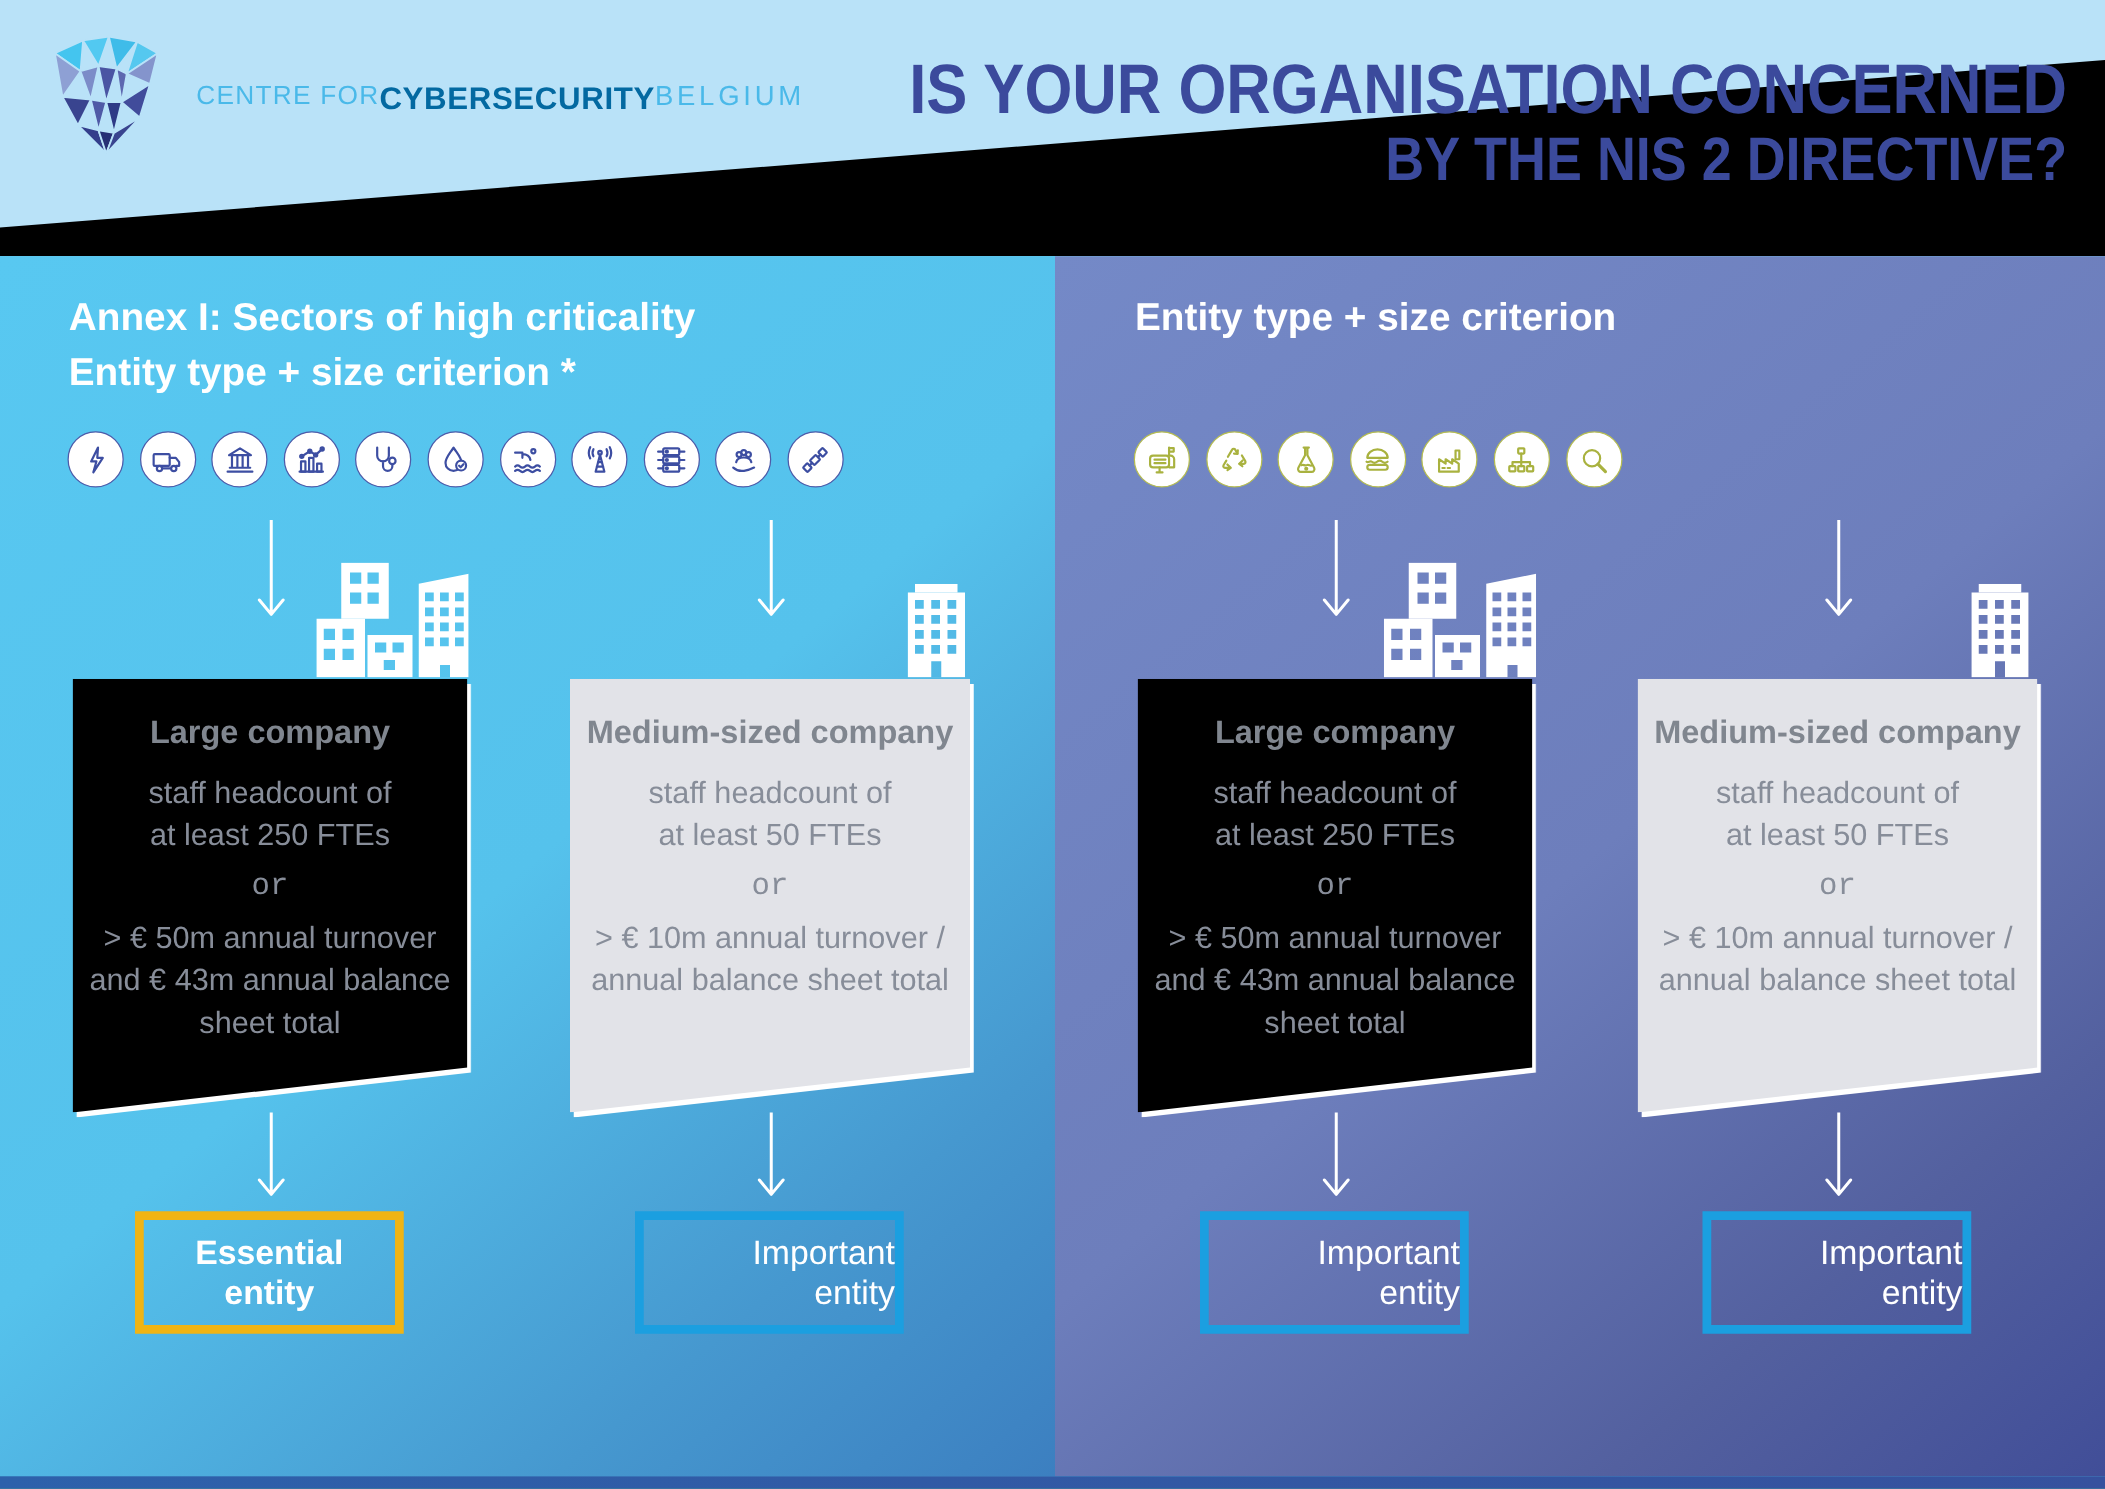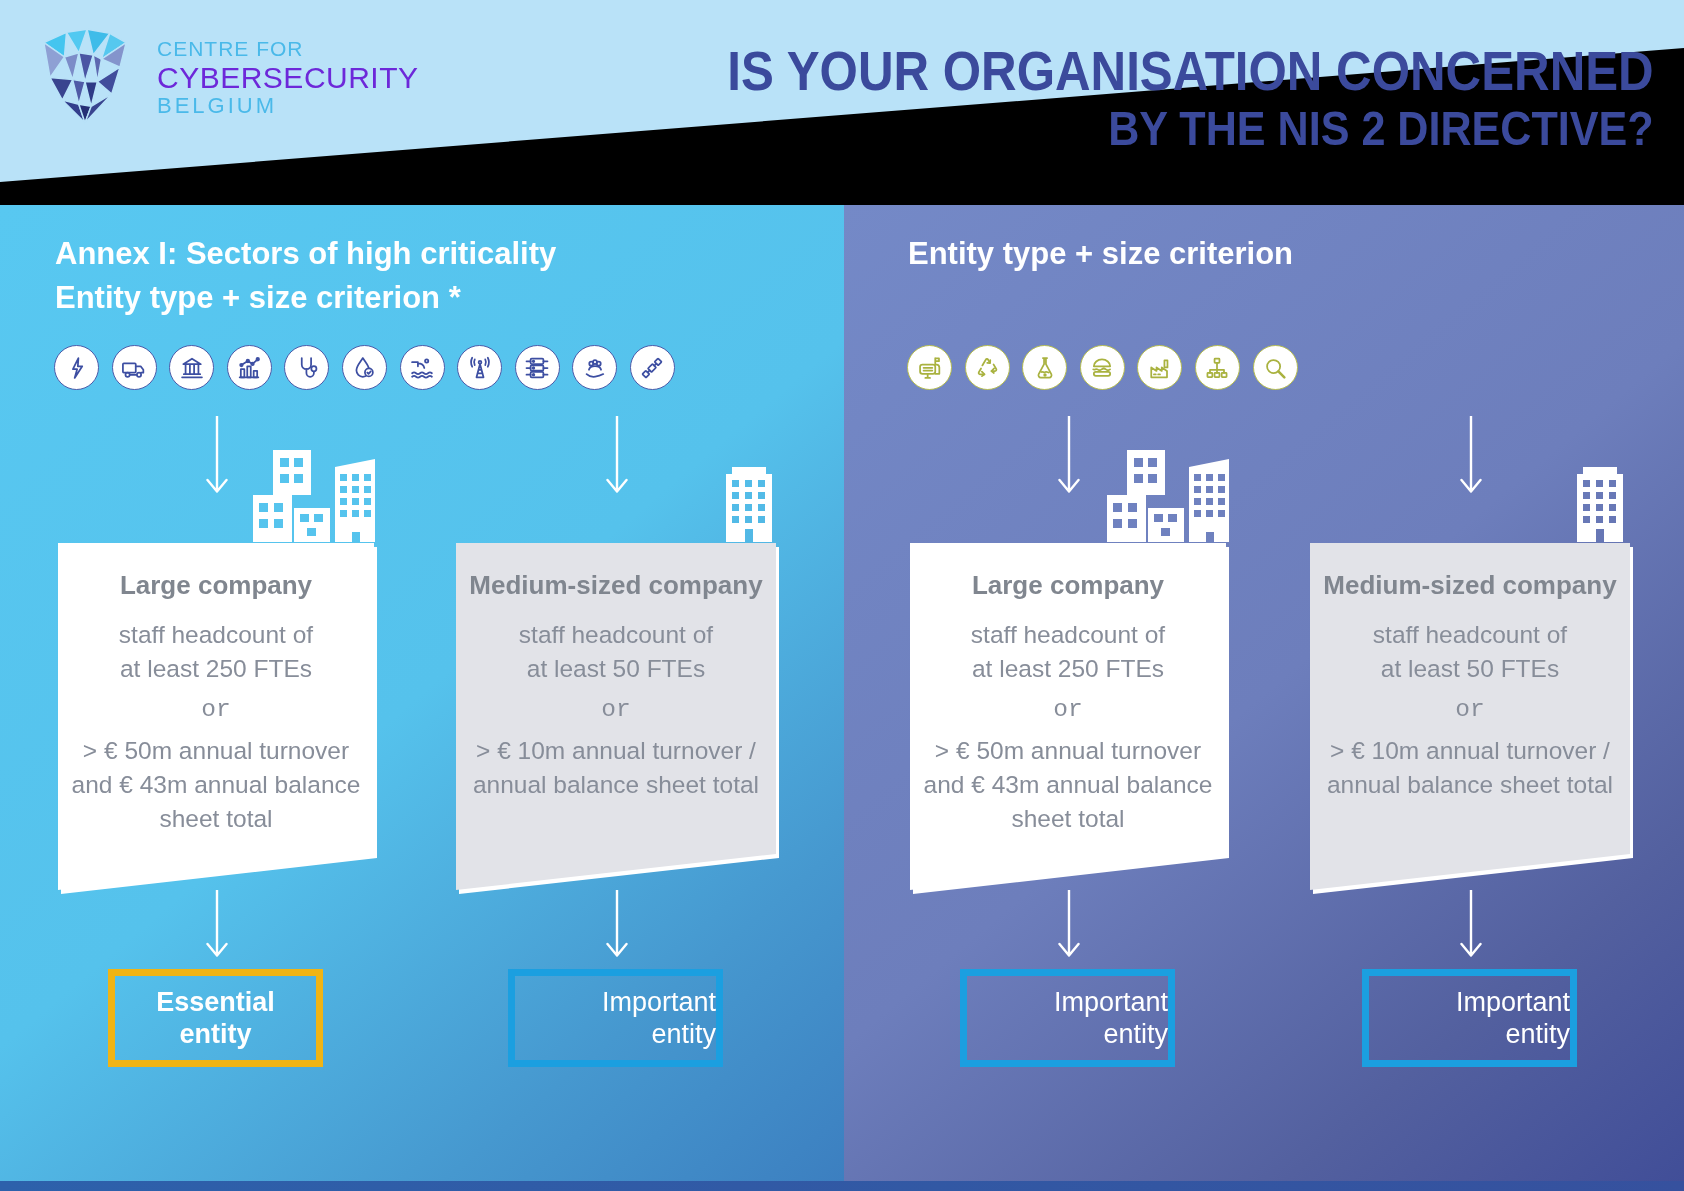--- a/index.html
+++ b/index.html
@@ -3,23 +3,23 @@
 <meta charset="utf-8">
 <style>
   html,body{margin:0;padding:0;background:#222;}
   .stage{position:relative;width:1684px;height:1191px;overflow:hidden;
          font-family:"Liberation Sans",sans-serif;background:#57c7f0;}
   
   .header{position:absolute;left:0;top:0;width:1684px;height:205px;background:#b9e2f8;}
   .header-black{position:absolute;inset:0;background:#000;
                 clip-path:polygon(0 88.8%,100% 23.4%,100% 100%,0 100%);}
   .logo{position:absolute;left:33px;top:22px;display:flex;align-items:center;gap:20px;}
-  .logo-text{display:flex;flex-direction:column;line-height:1.12;}
+  .logo-text{display:flex;flex-direction:row;line-height:1.12;}
   .logo-l1{color:#4ab9e9;font-size:21px;letter-spacing:1px;}
-  .logo-l2{color:#6d28d9;font-size:30px;font-weight:normal;letter-spacing:.5px;}
+  .logo-l2{color:#0369a1;font-size:25px;font-weight:bold;letter-spacing:.5px;}
   .logo-l3{color:#4ab9e9;font-size:22px;letter-spacing:3px;}
   .main-title{position:absolute;right:30px;top:42px;text-align:right;color:#3b4a9c;}
   .mt1{font-size:56px;font-weight:bold;transform:scaleX(.88);transform-origin:100% 50%;
        line-height:58px;white-space:nowrap;}
   .mt2{font-size:49px;font-weight:bold;transform:scaleX(.88);transform-origin:100% 50%;
        line-height:56px;white-space:nowrap;}
   
   .panel{position:absolute;top:205px;height:976px;}
   .panel-left{left:0;width:844px;
      background:linear-gradient(140deg,#58c8f1 0%,#55c2ec 50%,#4698cf 80%,#3c7fc0 100%);}
@@ -36,21 +36,21 @@
              stroke-linecap:round;stroke-linejoin:round;}
   .sicon.l{border:1.5px solid #4d5ba9;} .sicon.l svg{stroke:#3d4ea2;}
   .sicon.r{border:1.5px solid #b6bd51;} .sicon.r svg{stroke:#a9b23f;}
   
   .arr{position:absolute;}
   .bldg{position:absolute;}
   
   .gwrap{position:absolute;top:543px;filter:drop-shadow(3px 4px 0 #ffffff);}
   .gbox{clip-path:polygon(0 0,100% 0,100% calc(100% - 36px),0 100%);
         height:347px;box-sizing:border-box;text-align:center;padding-top:27px;}
-  .gbox.large{background:#ffffff;} .gbox.medium{background:#e2e3e8;}
+  .gbox.large{background:#000000;} .gbox.medium{background:#e2e3e8;}
   .gb-h{font-size:26px;font-weight:bold;color:#80868f;margin-bottom:17px;}
   .gb-t{font-size:24.5px;color:#878d99;line-height:34px;}
   .gb-or{font-size:24.5px;color:#878d99;line-height:34px;margin:7px 0;font-family:Liberation Mono, monospace;}
   
   .ebox{position:absolute;top:969px;width:201px;height:84px;border:7px solid;
         display:flex;flex-direction:column;align-items:center;justify-content:center;
         color:#fff;font-size:27px;line-height:32px;text-align:center;}
   .ebox.essential{border-color:#f0b414;font-weight:bold;}
   .ebox.important{border-color:#1b9fe0;font-weight:normal;align-items:flex-end;}
   .footnote{position:absolute;left:57px;top:1114px;font-size:21px;color:#3f519c;}

